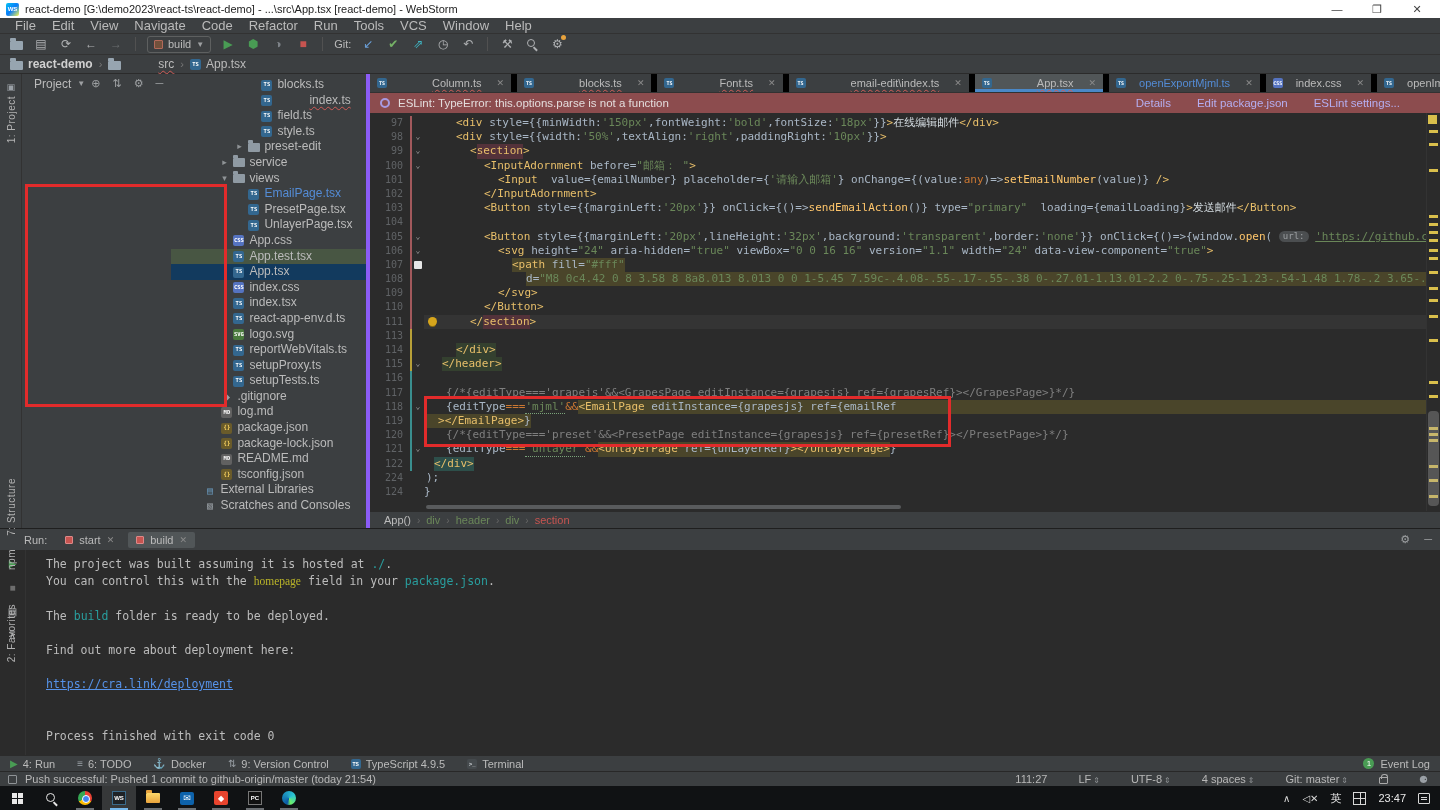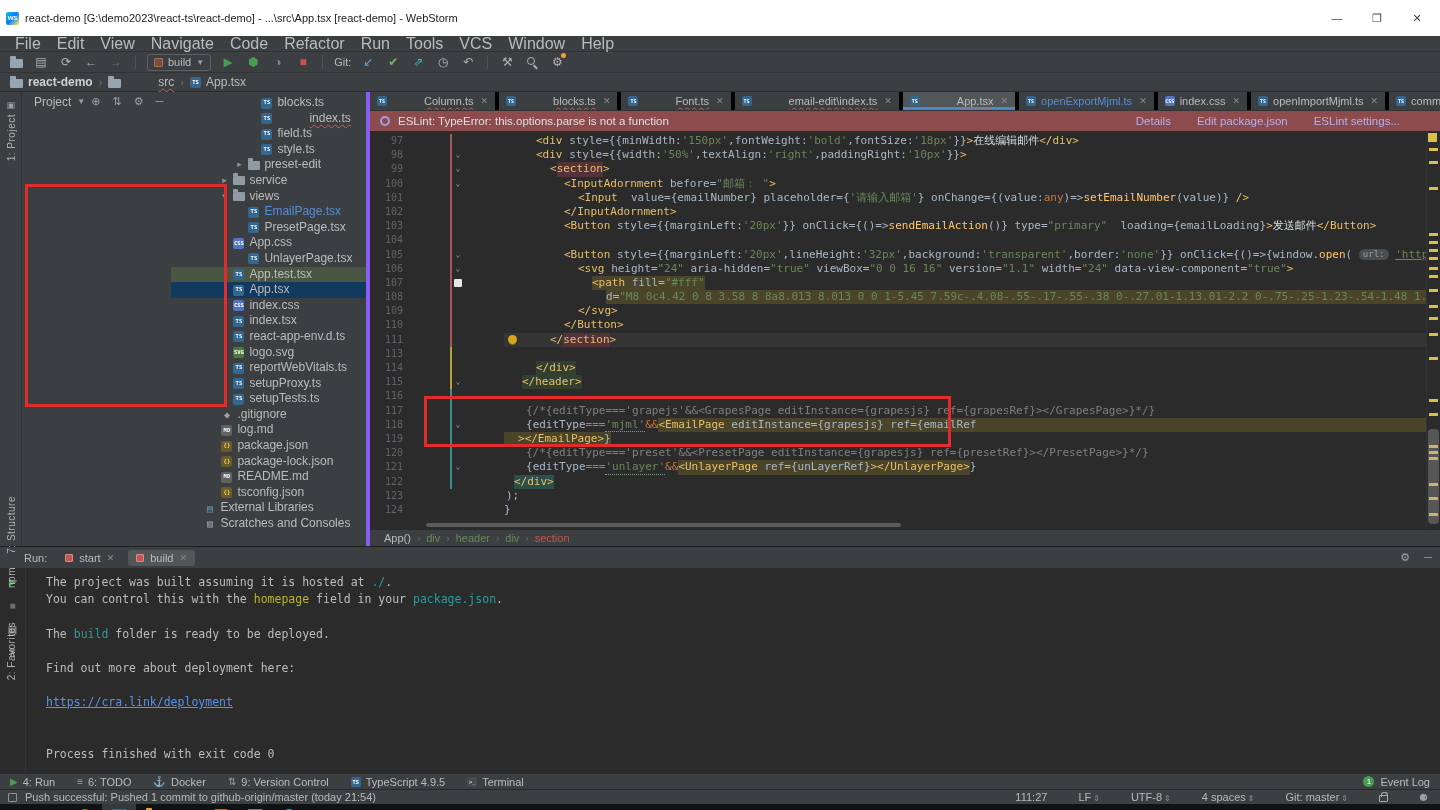--- a/index.html
+++ b/index.html
@@ -1,29 +1,29 @@
 <!DOCTYPE html>
 <html><head>
 <meta charset="utf-8">
 <style>
   *{margin:0;padding:0;box-sizing:border-box;}
   html,body{width:1440px;height:810px;overflow:hidden;background:#2b2b2b;
     font-family:"Liberation Sans",sans-serif;-webkit-font-smoothing:antialiased;}
   #app{position:relative;width:1440px;height:810px;display:flex;flex-direction:column;font-size:12px;color:#bbb;}
 
   
-  .titlebar{height:36px;background:#ffffff;display:flex;align-items:center;padding:0 6px;color:#222;font-size:11px;flex:none;}
+  .titlebar{height:18px;background:#ffffff;display:flex;align-items:center;padding:0 6px;color:#222;font-size:11px;flex:none;}
   .ws-logo{width:13px;height:13px;border-radius:2px;background:linear-gradient(135deg,#07c3f2,#087cfa 50%,#fcf84a);
     color:#fff;font-size:6px;font-weight:bold;display:flex;align-items:center;justify-content:center;margin-right:6px;}
   .win-controls{margin-left:auto;display:flex;gap:26px;padding-right:10px;color:#444;font-size:11px;}
   .win-controls span{cursor:default;width:14px;text-align:center;}
 
   
   .menubar{height:16px;background:#3c3f41;display:flex;align-items:center;padding:0 8px;gap:2px;flex:none;border-bottom:1px solid #323232;}
-  .menu-item{padding:0 7px;color:#bbb;font-size:16px;line-height:15px;}
+  .menu-item{padding:0 7px;color:#bbb;font-size:13px;line-height:15px;}
 
   
   .toolbar{height:21px;background:#3c3f41;display:flex;align-items:center;padding:0 8px;gap:9px;flex:none;border-bottom:1px solid #323232;font-size:11px;}
   .tb-sep{width:1px;height:14px;background:#515151;margin:0 2px;}
   .tb-icon{width:16px;height:16px;display:flex;align-items:center;justify-content:center;color:#afb1b3;font-size:12px;}
   .combo{display:flex;align-items:center;gap:5px;border:1px solid #5e6060;border-radius:3px;padding:1px 6px;height:17px;color:#bbb;}
   .combo .cfg-icon{width:9px;height:9px;background:#72503b;border:1px solid #b2695a;border-radius:1px;}
   .caret-down{font-size:8px;color:#9da0a2;}
   .g-run{color:#499c54;}.g-debug{color:#499c54;}.g-stop{color:#c75450;}.g-cov{color:#7d8288;}
   .g-update{color:#6a9fd8;}.g-commit{color:#76b267;}.g-push{color:#3fb6c4;}
@@ -69,34 +69,34 @@
   .fi-json{background:#6a5b2a;color:#ffd761;}
   .fi-git{background:transparent;color:#9aa0a6;font-size:10px;}
   .fi-lib{background:transparent;color:#6897bb;font-size:10px;}
   .fi-scratch{background:transparent;color:#9aa0a6;font-size:10px;}
   .fi-folder{background:#8f9aa3;position:relative;border-radius:1px;width:12px;height:9px;margin-top:1px;}
   .fi-folder::before{content:'';position:absolute;top:-3px;left:0;width:5px;height:3px;background:#8f9aa3;border-radius:1px 1px 0 0;}
 
   
   .editor-col{flex:1;display:flex;flex-direction:column;min-width:0;background:#2b2b2b;}
   .tabs{height:19px;background:#3c3f41;display:flex;align-items:stretch;flex:none;overflow:hidden;border-bottom:1px solid #323232;}
-  .tab{display:flex;align-items:center;gap:5px;padding:0 7px;border-right:4px solid #000000;color:#bbb;font-size:11px;white-space:nowrap;}
+  .tab{display:flex;align-items:center;gap:13px;padding:0 7px;border-right:6px solid #000000;color:#bbb;font-size:11px;white-space:nowrap;}
   .tab.active{background:#515658;box-shadow:inset 0 -3px 0 #4a88c7;}
   .tab .fi{width:10px;height:10px;font-size:5px;}
   .tab .tab-close{color:#8a8a8a;font-size:9px;margin-left:2px;}
   .tab.open-blue .tab-label{color:#548cd6;}
 
   .banner{height:20px;background:#8c4c4e;display:flex;align-items:center;padding:0 10px;gap:8px;flex:none;font-size:11.5px;color:#e3dcdc;}
   .banner-circle{width:10px;height:10px;border-radius:50%;border:2px solid #a89ae0;flex:none;}
   .banner-actions{margin-left:auto;display:flex;gap:26px;color:#b5aef0;padding-right:30px;padding-left:47px;}
 
   
   .code-wrap{position:relative;height:398px;flex:none;overflow:hidden;font-family:"DejaVu Sans Mono",monospace;font-size:11px;}
   .code-scroll{position:absolute;inset:0;padding-top:3px;}
-  .code-line{display:flex;height:14.2px;line-height:14.2px;white-space:pre;position:relative;gap:40px;}
+  .code-line{display:flex;height:14.2px;line-height:14.2px;white-space:pre;position:relative;}
   .code-line.caret-line .line-content{background:rgba(255,255,255,.045);}
   .gut-num{width:40px;flex:none;text-align:right;padding-right:7px;color:#606366;font-size:10px;}
   .gut-fold{width:14px;flex:none;position:relative;color:#9b9b9b;font-size:8px;text-align:center;}
   .gut-fold.mark-rose{border-left:2px solid #a2595c;}
   .gut-fold.mark-yellow{border-left:2px solid #b8a038;}
   .gut-fold.mark-cyan{border-left:2px solid #3a8f8f;}
   .gut-fold .bookmark{position:absolute;left:2px;top:3px;width:8px;height:8px;background:#e6e6e6;border-radius:1px;}
   .line-content{flex:1;display:flex;min-width:0;position:relative;}
   .ind{flex:none;height:100%;}
   .bulb{position:absolute;left:4px;top:2px;width:9px;height:9px;border-radius:50%;background:#d6a51c;box-shadow:0 2px 0 -1px #8a6c12;}
@@ -125,21 +125,21 @@
   .run-header{height:21px;background:#3c3f41;display:flex;align-items:center;padding:0 8px 0 24px;gap:10px;font-size:11px;flex:none;}
   .run-tab{display:flex;align-items:center;gap:6px;padding:2px 8px;color:#bbb;}
   .run-tab.active{background:#515658;border-radius:2px;}
   .run-sq{width:8px;height:8px;background:#c75450;border:1px solid #d88;border-radius:1px;}
   .run-x{color:#8a8a8a;font-size:9px;}
   .run-header-icons{margin-left:auto;display:flex;gap:14px;color:#9da0a2;}
   .run-body{flex:1;display:flex;min-height:0;}
   .run-strip{width:26px;border-right:1px solid #333;display:flex;flex-direction:column;align-items:center;padding-top:6px;gap:10px;flex:none;}
   .rs-icon{width:14px;height:14px;display:flex;align-items:center;justify-content:center;font-size:10px;color:#afb1b3;}
   .console{flex:1;padding:6px 0 0 20px;font-family:"DejaVu Sans Mono",monospace;font-size:11.5px;line-height:17.2px;overflow:hidden;}
-  .cs-p{color:#bcbcbc;}.cs-y{color:#bbb529;}.cs-t{color:#299e9e;}
+  .cs-p{color:#bcbcbc;}.cs-y{color:#bbb529;font-family:Liberation Serif, serif;}.cs-t{color:#299e9e;}
   .cs-l{color:#5692e8;text-decoration:underline;}
 
   
   .twbar{height:16px;background:#3c3f41;border-top:1px solid #2b2b2b;display:flex;align-items:center;padding:0 10px;gap:22px;font-size:11px;flex:none;color:#bbb;}
   .tw-item{display:flex;align-items:center;gap:5px;}
   .tw-mini{width:10px;height:10px;border-radius:2px;background:#33678f;color:#fff;font-size:5px;font-weight:bold;display:flex;align-items:center;justify-content:center;}
   .tw-mini.term{background:#454a4d;color:#cfd3d6;font-size:6px;}
   .tw-glyph{font-size:10px;color:#9aa0a6;}
   .tw-right{margin-left:auto;display:flex;align-items:center;gap:6px;}
   .evt-badge{width:11px;height:11px;border-radius:50%;background:#499c54;color:#fff;font-size:8px;display:flex;align-items:center;justify-content:center;}
@@ -325,26 +325,26 @@
           </div>
           <div class="tree-row open-blue">
             <span class="fi fi-tsx" style="left: 77px;">TS</span>
             <span class="tlabel" style="left: 93px;">EmailPage.tsx</span>
           </div>
           <div class="tree-row">
             <span class="fi fi-tsx" style="left: 77px;">TS</span>
             <span class="tlabel" style="left: 93px;">PresetPage.tsx</span>
           </div>
           <div class="tree-row">
+            <span class="fi fi-tsx" style="left: 77px;">TS</span>
+            <span class="tlabel" style="left: 93px;">UnlayerPage.tsx</span>
+          </div>
+          <div class="tree-row">
             <span class="fi fi-css" style="left: 62px;">CSS</span>
             <span class="tlabel" style="left: 78px;">App.css</span>
-          </div>
-          <div class="tree-row">
-            <span class="fi fi-tsx" style="left: 77px;">TS</span>
-            <span class="tlabel" style="left: 93px;">UnlayerPage.tsx</span>
           </div>
           <div class="tree-row green-row">
             <span class="fi fi-tsx" style="left: 62px;">TS</span>
             <span class="tlabel" style="left: 78px;">App.test.tsx</span>
           </div>
           <div class="tree-row selected">
             <span class="fi fi-tsx" style="left: 62px;">TS</span>
             <span class="tlabel" style="left: 78px;">App.tsx</span>
           </div>
           <div class="tree-row">
@@ -493,21 +493,21 @@
             <div class="code-line"><span class="gut-num">113</span><span class="gut-fold mark-yellow"></span><span class="line-content"><span class="ind" style="width: 0px;"></span></span></div>
             <div class="code-line"><span class="gut-num">114</span><span class="gut-fold mark-yellow"></span><span class="line-content"><span class="ind" style="width: 32px;"></span><span class="sg-t bg-g">&lt;/div&gt;</span></span></div>
             <div class="code-line"><span class="gut-num">115</span><span class="gut-fold mark-yellow">⌄</span><span class="line-content"><span class="ind" style="width: 18px;"></span><span class="sg-t bg-g">&lt;/header&gt;</span></span></div>
             <div class="code-line"><span class="gut-num">116</span><span class="gut-fold mark-cyan"></span><span class="line-content"><span class="ind" style="width: 0px;"></span></span></div>
             <div class="code-line"><span class="gut-num">117</span><span class="gut-fold mark-cyan"></span><span class="line-content"><span class="ind" style="width: 22px;"></span><span class="sg-c">{/*{editType==='grapejs'&amp;&amp;&lt;GrapesPage editInstance={grapesjs} ref={grapesRef}&gt;&lt;/GrapesPage&gt;}*/}</span></span></div>
             <div class="code-line"><span class="gut-num">118</span><span class="gut-fold mark-cyan">⌄</span><span class="line-content"><span class="ind" style="width: 22px;"></span><span class="sg-w">{</span><span class="sg-w">editType</span><span class="sg-k">===</span><span class="sg-su">'mjml'</span><span class="sg-k">&amp;&amp;</span><span class="sg-t bg-hl">&lt;EmailPage </span><span class="sg-w bg-hl">editInstance</span><span class="sg-w bg-hl">={</span><span class="sg-w bg-hl">grapesjs</span><span class="sg-w bg-hl">} </span><span class="sg-w bg-hl">ref</span><span class="sg-w bg-hl">={</span><span class="sg-w bg-hl">emailRef</span><span class="fill-hl"></span></span></div>
             <div class="code-line"><span class="gut-num">119</span><span class="gut-fold mark-cyan"></span><span class="line-content"><span class="ind bg-hl" style="width: 14px;"></span><span class="sg-t bg-hl">&gt;</span><span class="sg-t bg-hl">&lt;/EmailPage&gt;</span><span class="sg-w bg-hl">}</span></span></div>
             <div class="code-line"><span class="gut-num">120</span><span class="gut-fold mark-cyan"></span><span class="line-content"><span class="ind" style="width: 22px;"></span><span class="sg-c">{/*{editType==='preset'&amp;&amp;&lt;PresetPage editInstance={grapesjs} ref={presetRef}&gt;&lt;/PresetPage&gt;}*/}</span></span></div>
             <div class="code-line"><span class="gut-num">121</span><span class="gut-fold mark-cyan">⌄</span><span class="line-content"><span class="ind" style="width: 22px;"></span><span class="sg-w">{</span><span class="sg-w">editType</span><span class="sg-k">===</span><span class="sg-su">'unlayer'</span><span class="sg-k">&amp;&amp;</span><span class="sg-t bg-hl">&lt;UnlayerPage </span><span class="sg-w bg-hl">ref</span><span class="sg-w bg-hl">={</span><span class="sg-w bg-hl">unLayerRef</span><span class="sg-w bg-hl">}</span><span class="sg-t bg-hl">&gt;&lt;/UnlayerPage&gt;</span><span class="sg-w">}</span></span></div>
             <div class="code-line"><span class="gut-num">122</span><span class="gut-fold mark-cyan"></span><span class="line-content"><span class="ind" style="width: 10px;"></span><span class="sg-t bg-tl">&lt;/div&gt;</span></span></div>
-            <div class="code-line"><span class="gut-num">123</span><span class="gut-fold"></span><span class="line-content"><span class="ind" style="width: 2px;"></span><span class="sg-w">);</span></span></div>
+            <div class="code-line"><span class="gut-num">224</span><span class="gut-fold"></span><span class="line-content"><span class="ind" style="width: 2px;"></span><span class="sg-w">);</span></span></div>
             <div class="code-line"><span class="gut-num">124</span><span class="gut-fold"></span><span class="line-content"><span class="ind" style="width: 0px;"></span><span class="sg-w">}</span></span></div>
           </div>
         <div class="hscroll"></div>
         <div class="stripe-right">
           <div class="stripe-square"></div>
         <span class="stripe-mark" style="top: 17px;"></span>
             <span class="stripe-mark" style="top: 30px;"></span>
             <span class="stripe-mark" style="top: 56px;"></span>
             <span class="stripe-mark" style="top: 102px;"></span>
             <span class="stripe-mark" style="top: 110px;"></span>

